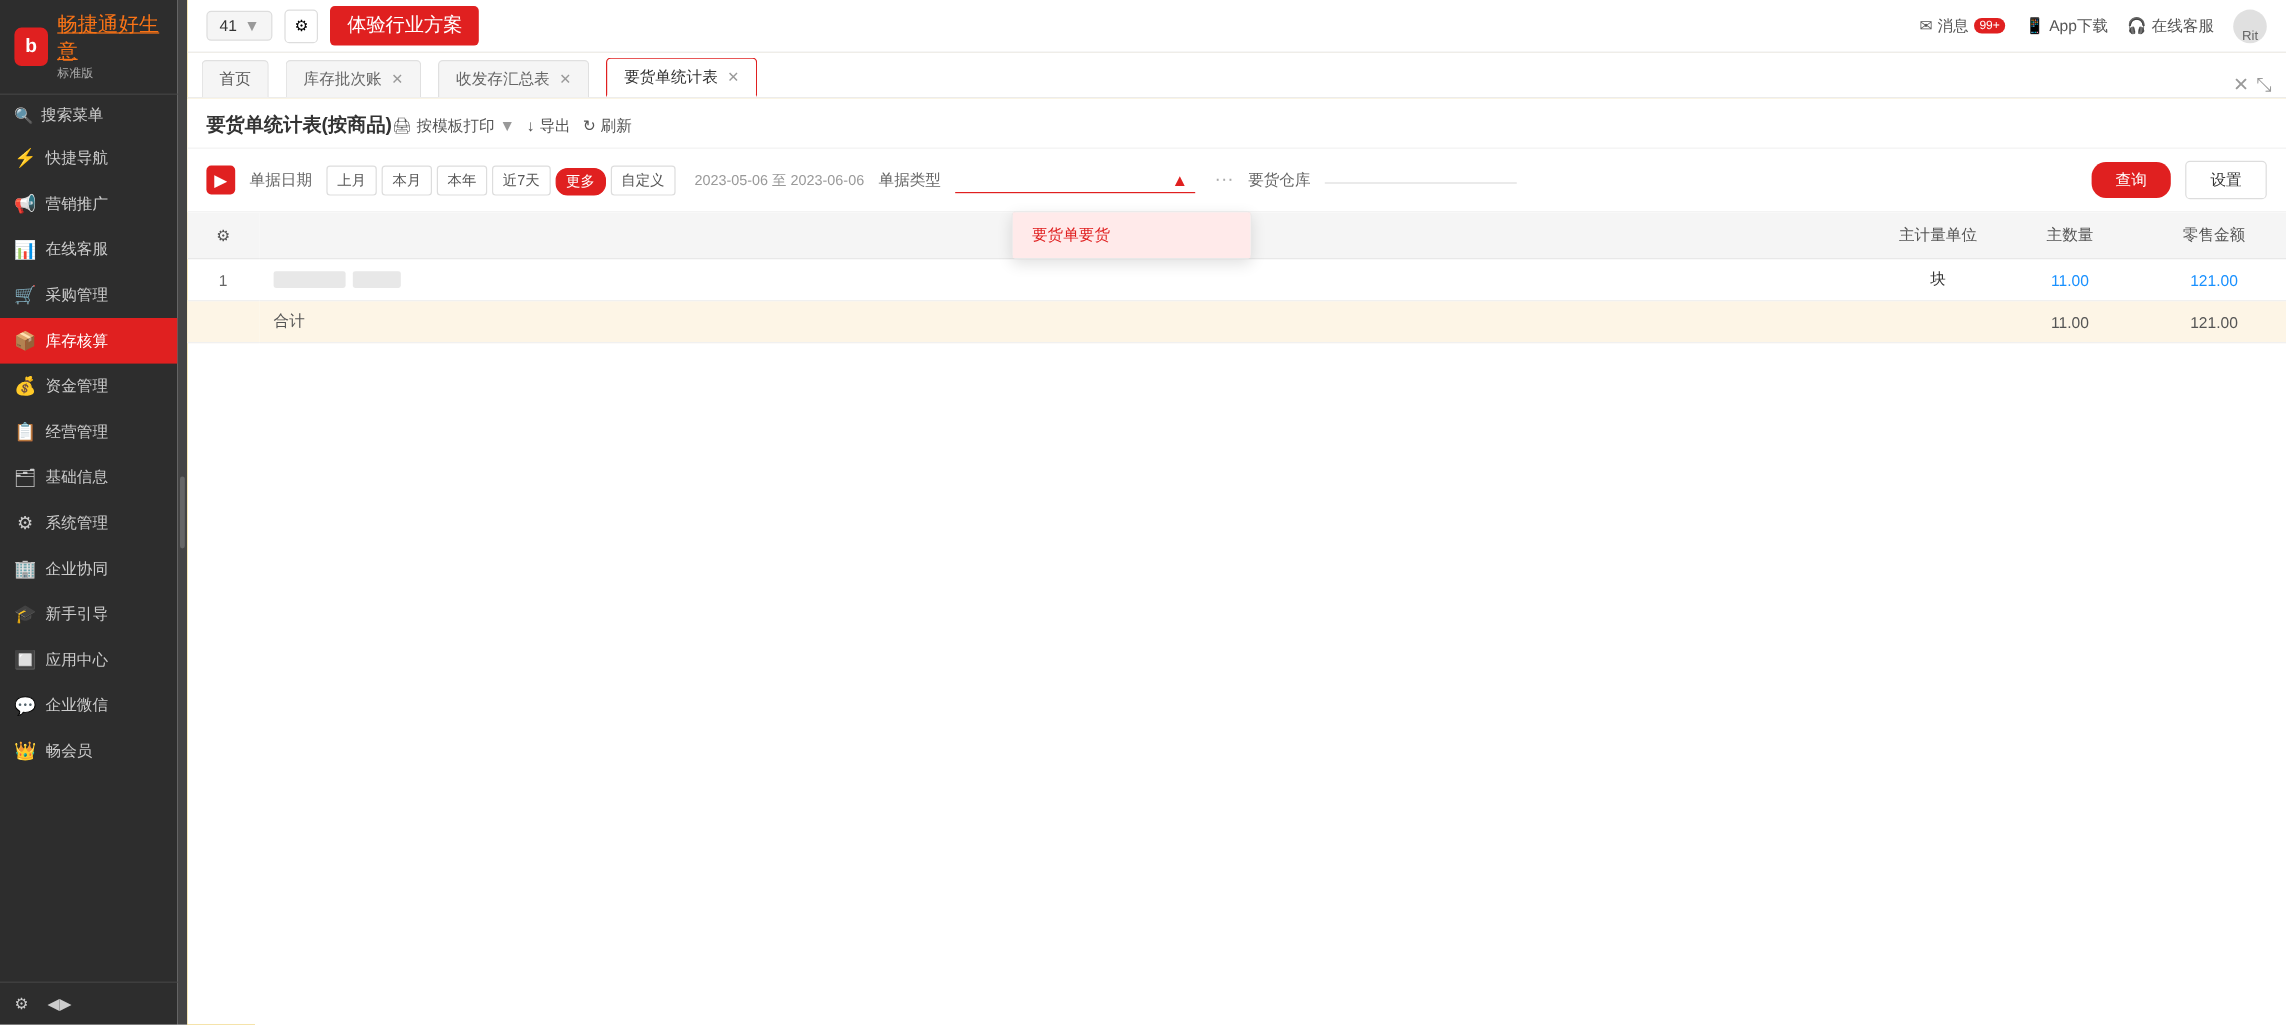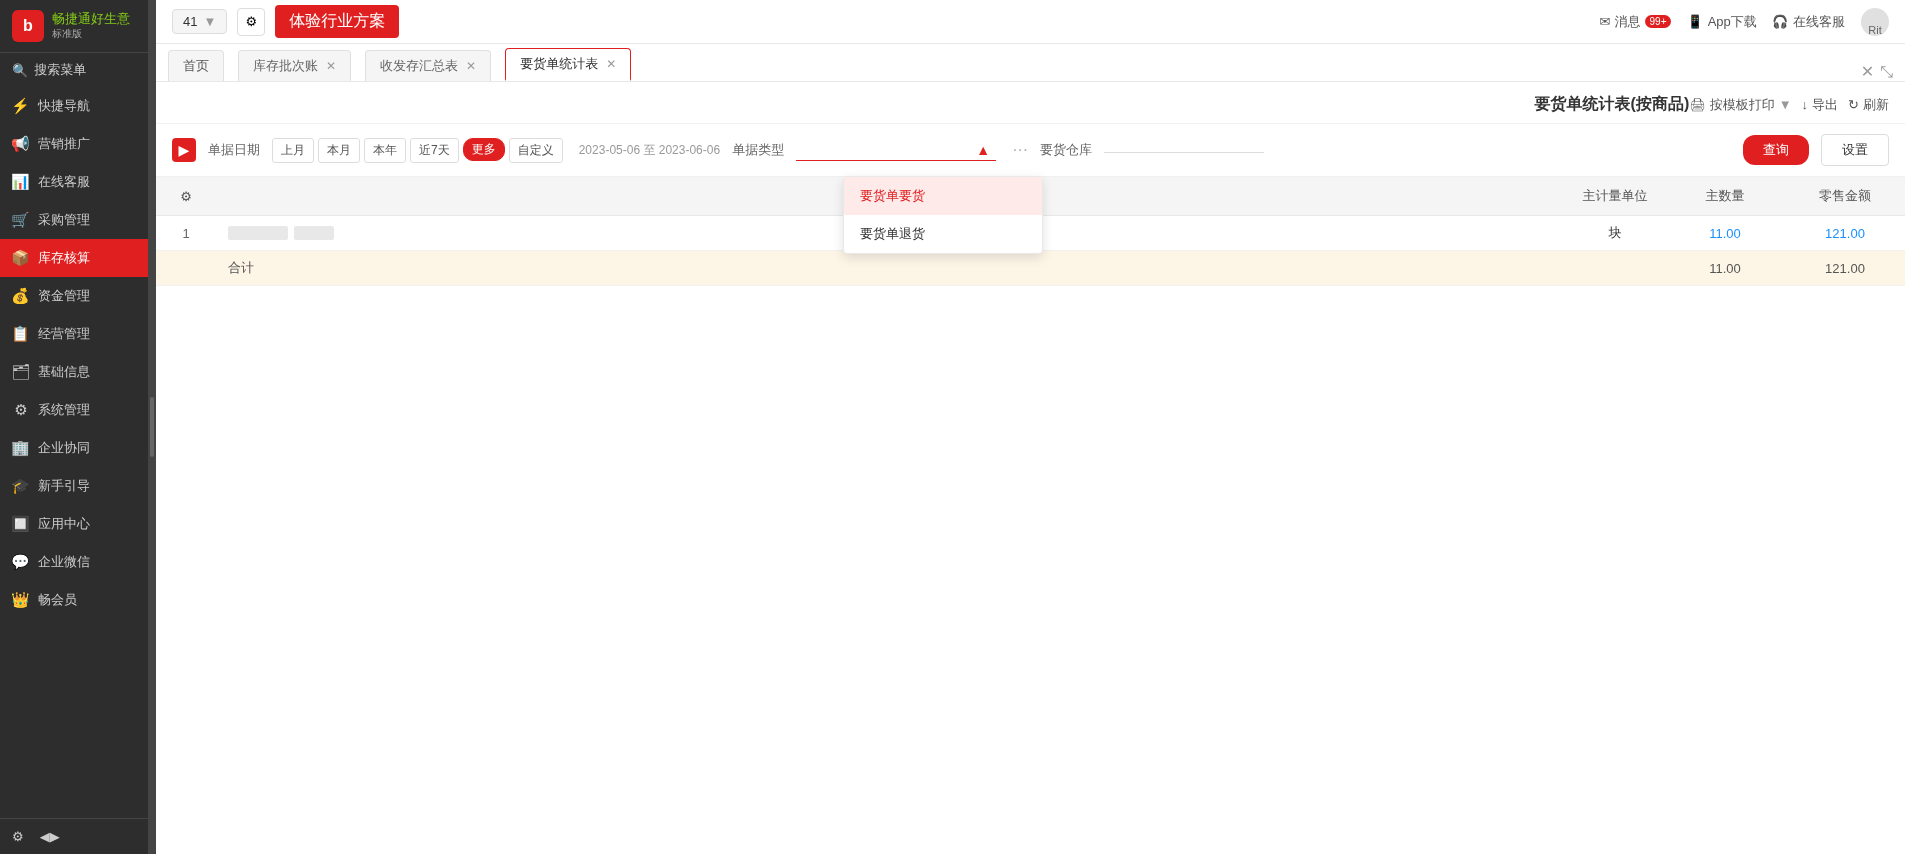--- a/index.html
+++ b/index.html
@@ -2,21 +2,21 @@
 <html><head>
   <meta charset="utf-8">
   <style>
     * { box-sizing: border-box; margin: 0; padding: 0; }
     body { font-family: "Microsoft YaHei", "PingFang SC", sans-serif; font-size: 13px; background: #f0f0f0; display: flex; height: 854px; overflow: hidden; }
 
     
     .sidebar { width: 148px; background: #2d2d2d; color: #ccc; display: flex; flex-direction: column; height: 100%; flex-shrink: 0; }
     .sidebar-logo { display: flex; align-items: center; gap: 8px; padding: 10px 12px; border-bottom: 1px solid #444; }
     .sidebar-logo-icon { width: 32px; height: 32px; background: #e02020; border-radius: 6px; display: flex; align-items: center; justify-content: center; color: white; font-size: 16px; font-weight: bold; }
-    .sidebar-logo-text { font-size: 13px; color: #84cc16; line-height: 1.3; }
+    .sidebar-logo-text { font-size: 17px; color: #f97316; line-height: 1.3; text-decoration: underline; }
     .sidebar-logo-sub { font-size: 10px; color: #aaa; }
     .sidebar-search { display: flex; align-items: center; gap: 6px; padding: 8px 12px; color: #ccc; cursor: pointer; font-size: 13px; }
     .sidebar-nav { flex: 1; overflow-y: auto; }
     .sidebar-item { display: flex; align-items: center; gap: 8px; padding: 10px 12px; cursor: pointer; color: #ccc; font-size: 13px; }
     .sidebar-item.active { background: #e02020; color: #fff; }
     .sidebar-item-icon { width: 18px; height: 18px; display: flex; align-items: center; justify-content: center; font-size: 15px; flex-shrink: 0; }
     .sidebar-bottom { padding: 10px 12px; display: flex; gap: 16px; align-items: center; border-top: 1px solid #444; }
     .sidebar-scrollbar { width: 8px; background: #444; cursor: pointer; display: flex; align-items: center; justify-content: center; }
     .scrollbar-track { width: 4px; height: 60px; background: #666; border-radius: 2px; }
 
@@ -39,30 +39,30 @@
     .tabs-bar { height: 38px; background: #fff; display: flex; align-items: flex-end; padding: 0 12px; border-bottom: 1px solid #e8e8e8; flex-shrink: 0; gap: 14px; }
     .tab { display: flex; align-items: center; gap: 4px; padding: 6px 14px; border-radius: 4px 4px 0 0; cursor: pointer; font-size: 13px; color: #666; background: #f5f5f5; border: 1px solid #e0e0e0; border-bottom: none; }
     .tab.active { background: #fff; color: #333; font-weight: 500; border-color: #e02020; border-bottom: 2px solid #fff; }
     .tab-close { font-size: 12px; color: #999; margin-left: 4px; }
     .tab-home { color: #555; }
 
     
     .page-content { flex: 1; overflow: hidden; display: flex; flex-direction: column; padding: 0; background: #fff; }
 
     
-    .page-title-row { display: flex; align-items: center; justify-content: flex-end; padding: 12px 16px 8px 16px; background: #fff; border-bottom: 1px solid #f0f0f0; flex-shrink: 0; }
+    .page-title-row { display: flex; align-items: center; justify-content: flex-start; padding: 12px 16px 8px 16px; background: #fff; border-bottom: 1px solid #f0f0f0; flex-shrink: 0; }
     .page-title { font-size: 16px; font-weight: 600; color: #333; }
     .page-actions { display: flex; align-items: center; gap: 10px; }
     .action-btn { display: flex; align-items: center; gap: 4px; cursor: pointer; color: #555; font-size: 13px; }
 
     
     .filter-row { display: flex; align-items: center; gap: 12px; padding: 10px 16px; background: #fff; border-bottom: 1px solid #f0f0f0; flex-shrink: 0; position: relative; }
     .filter-expand-btn { width: 24px; height: 24px; background: #e02020; border-radius: 4px; display: flex; align-items: center; justify-content: center; cursor: pointer; color: white; font-size: 14px; }
     .filter-label { color: #666; font-size: 13px; white-space: nowrap; }
-    .date-quick-btns { display: flex; align-items: flex-start; gap: 4px; }
+    .date-quick-btns { display: flex; align-items: flex-end; gap: 4px; }
     .date-btn { padding: 3px 8px; border: 1px solid #ddd; border-radius: 3px; cursor: pointer; font-size: 12px; color: #555; background: #fff; }
     .date-btn.more { background: #e02020; color: #fff; border-color: #e02020; border-radius: 10px; padding: 2px 8px; }
     .date-range { font-size: 12px; color: #999; margin-left: 4px; }
     .filter-type-label { color: #666; font-size: 13px; white-space: nowrap; }
     .filter-type-select { display: flex; align-items: center; border-bottom: 1px solid #e02020; padding: 2px 6px; min-width: 200px; cursor: pointer; position: relative; }
     .filter-type-value { flex: 1; font-size: 13px; color: #333; }
     .filter-type-arrow { color: #e02020; font-size: 14px; }
     .filter-dots { color: #aaa; font-size: 16px; cursor: pointer; margin-left: 4px; }
     .warehouse-label { color: #666; font-size: 13px; white-space: nowrap; }
     .warehouse-select { border-bottom: 1px solid #ddd; padding: 2px 6px; min-width: 160px; font-size: 13px; color: #999; display: flex; align-items: center; }
@@ -287,21 +287,20 @@
       <span class="warehouse-label">要货仓库</span>
       <div class="warehouse-select">
         <span style="color:#999;"></span>
       </div>
 
       <button class="query-btn">查询</button>
       <button class="settings-btn">设置</button>
 
       <div class="dropdown-menu">
         <div class="dropdown-item selected">要货单要货</div>
-        <div class="dropdown-item">要货单退货</div>
       </div>
     </div>
 
     <div class="table-wrap">
       <table>
         <thead>
           <tr>
             <th class="th-settings">
               <span>⚙</span>
             </th>

